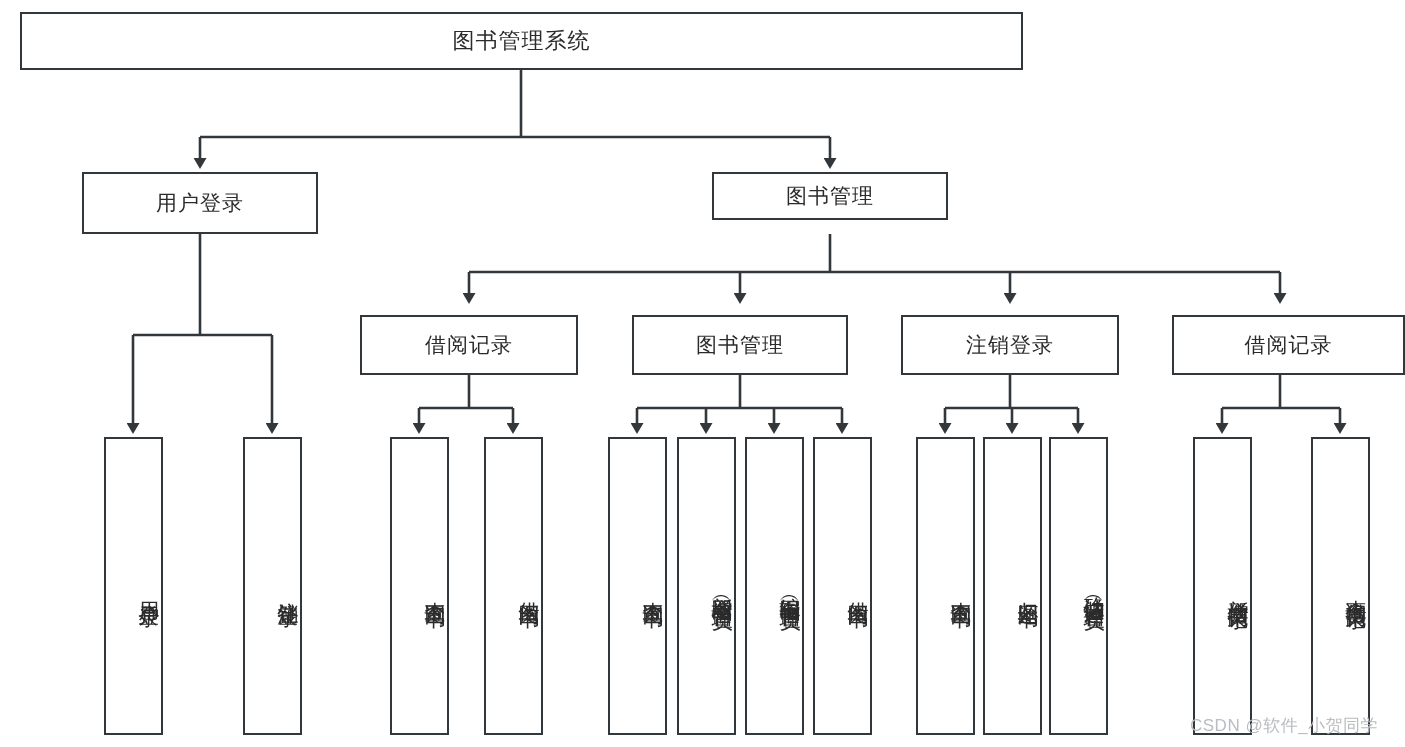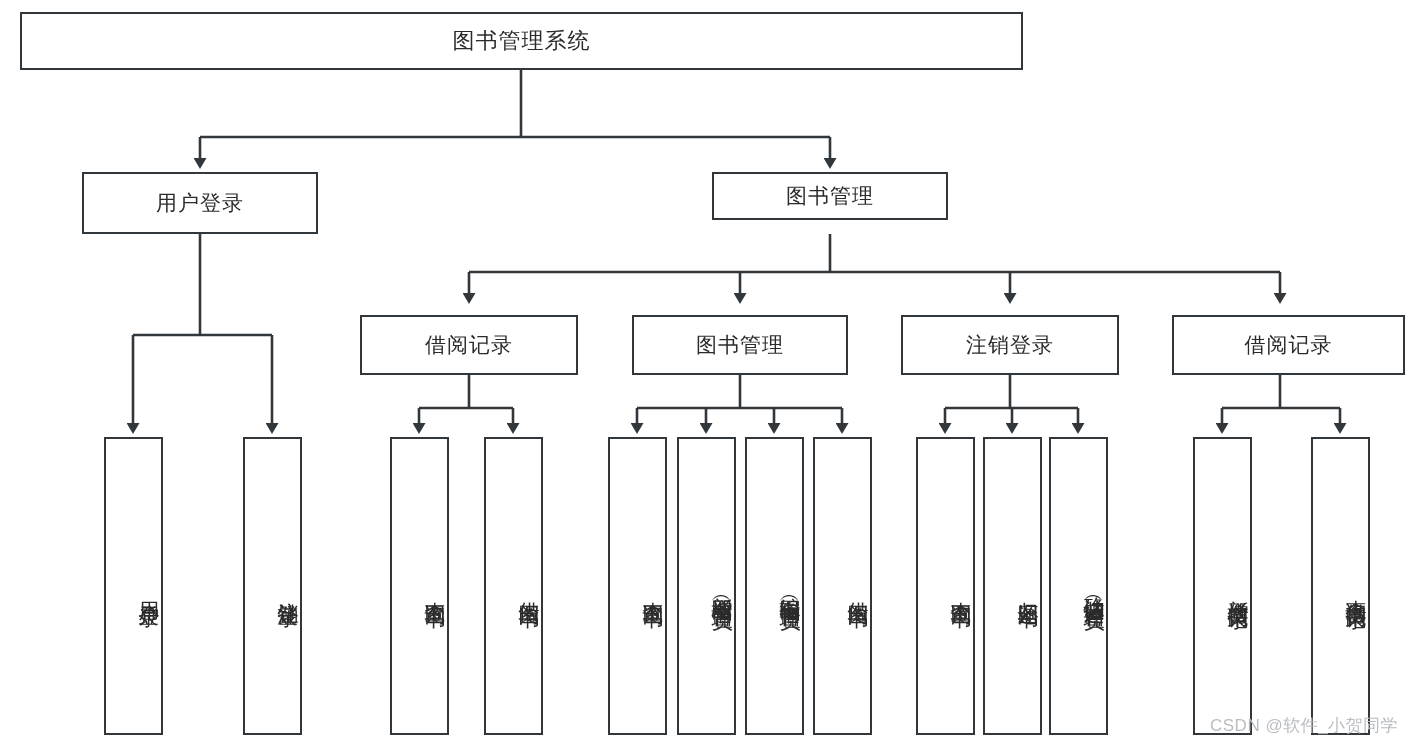--- a/index.html
+++ b/index.html
@@ -5,21 +5,21 @@
   html,body{margin:0;padding:0;background:#ffffff;}
   body{font-family:"Liberation Sans","DejaVu Sans",sans-serif;}
   #canvas{position:relative;width:1405px;height:747px;background:#ffffff;overflow:hidden;}
   svg#wires{position:absolute;left:0;top:0;width:1405px;height:747px;pointer-events:none;}
   .node{position:absolute;box-sizing:border-box;border:2.5px solid #32373b;background:#ffffff;
         display:flex;align-items:center;justify-content:center;color:#2b2b2b;}
   .node.h{font-size:21px;letter-spacing:1px;}
   .node.v{writing-mode:vertical-rl;text-orientation:upright;font-size:21px;
           letter-spacing:2px;line-height:1.18;padding-top:6px;align-items:flex-start;justify-content:center;}
   #root-node{font-size:22px;}
-  .watermark{position:absolute;color:#b9bcc0;font-size:17px;letter-spacing:0.5px;white-space:nowrap;margin-left:20px;}
+  .watermark{position:absolute;color:#b9bcc0;font-size:17px;letter-spacing:0.5px;white-space:nowrap;}
 </style>
 </head>
 <body>
 
 <div id="canvas">
 
   <svg id="wires" viewBox="0 0 1405 747">
     <defs>
       <marker id="ah" markerWidth="12" markerHeight="13" refX="2" refY="6.5" orient="auto" markerUnits="userSpaceOnUse">
         <path d="M0,0 L11,6.5 L0,13 z" fill="#32373b"></path>

